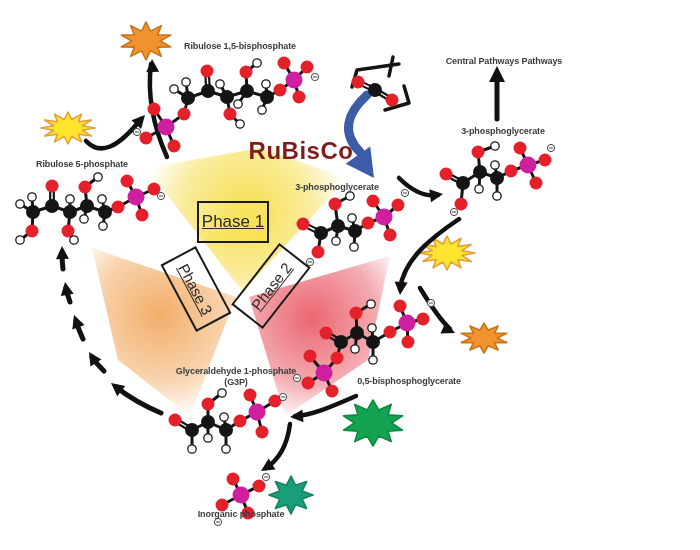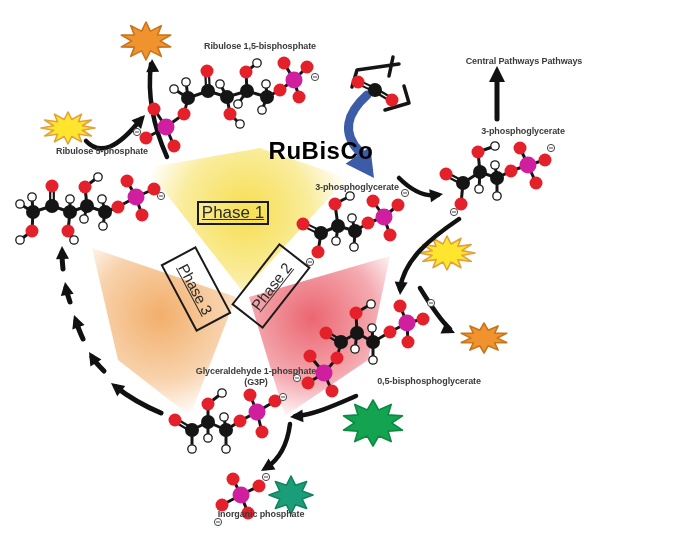--- a/index.html
+++ b/index.html
@@ -1,34 +1,34 @@
 <!DOCTYPE html>
 <html><head>
 <meta charset="utf-8">
 <style>
   html,body{margin:0;padding:0;background:#fff;}
   .stage{position:relative;width:700px;height:550px;background:#ffffff;overflow:hidden;
          font-family:"Liberation Sans",sans-serif;}
   #dg{position:absolute;left:0;top:0;}
   .lbl{position:absolute;font-weight:bold;font-size:9px;color:#3b3b3b;white-space:nowrap;
-       transform:translate(-50%,-50%);letter-spacing:-0.1px;text-align:center;z-index:5;margin-left:20px;}
+       transform:translate(-50%,-50%);letter-spacing:-0.1px;text-align:center;z-index:5;}
   .lbl-rubp{left:240px;top:46px;}
   .lbl-central{left:504px;top:61px;}
   .lbl-pg3r{left:503px;top:131px;}
   .lbl-pg3c{left:337px;top:187px;}
-  .lbl-r5p{left:82px;top:151px;}
+  .lbl-r5p{left:82px;top:164px;}
   .lbl-bpg{left:409px;top:381px;}
   .lbl-pi{left:241px;top:514px;}
   .lbl-g3p{left:236px;top:377px;line-height:11px;}
-  .lbl-rubisco{left:301px;top:151px;font-size:24px;font-weight:bold;color:#000000;
+  .lbl-rubisco{left:301px;top:151px;font-size:24px;font-weight:bold;color:#7f1d1d;
                letter-spacing:0.5px;}
   .phase-box{position:absolute;border:2.5px solid #1a1a1a;display:flex;align-items:center;
              justify-content:center;color:#2a2a2a;z-index:4;box-sizing:border-box;}
   .phase-box span{text-decoration:underline;}
-  .phase1-box{left:197px;top:201px;width:72px;height:24px;font-size:17px;
+  .phase1-box{left:197px;top:201px;width:72px;height:42px;font-size:17px;
               background:linear-gradient(160deg,rgba(255,250,210,0.25),rgba(248,222,60,0.7));}
   .phase2-box{left:232px;top:266px;width:78px;height:40px;font-size:15px;
               transform:rotate(-52deg);}
   .phase3-box{left:158px;top:269px;width:76px;height:40px;font-size:15px;
               transform:rotate(62deg);}
 </style>
 </head>
 <body>
 
 <div class="stage">

